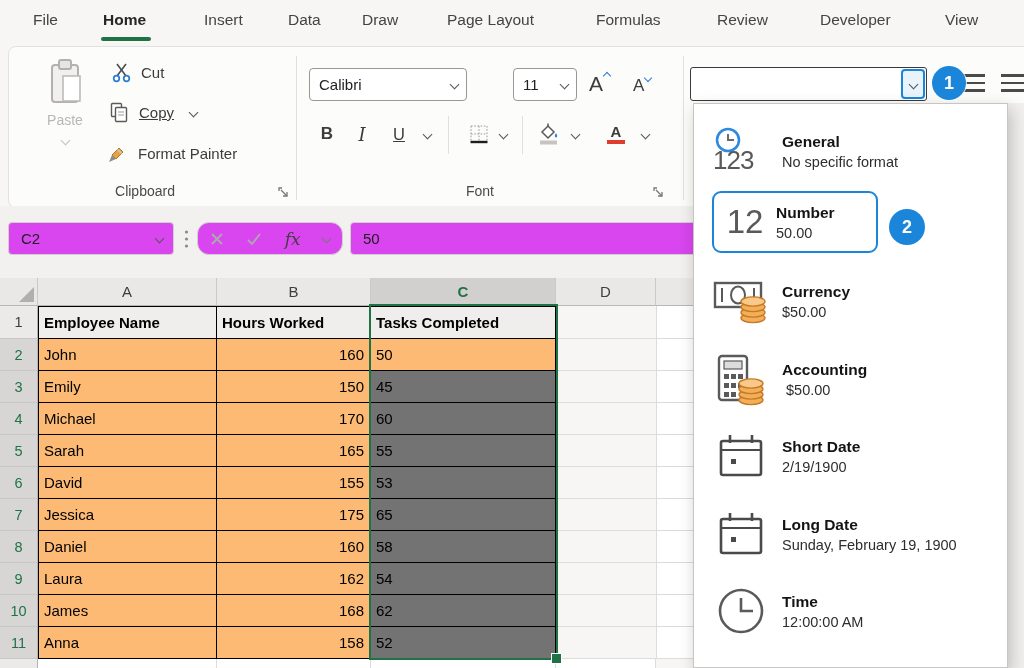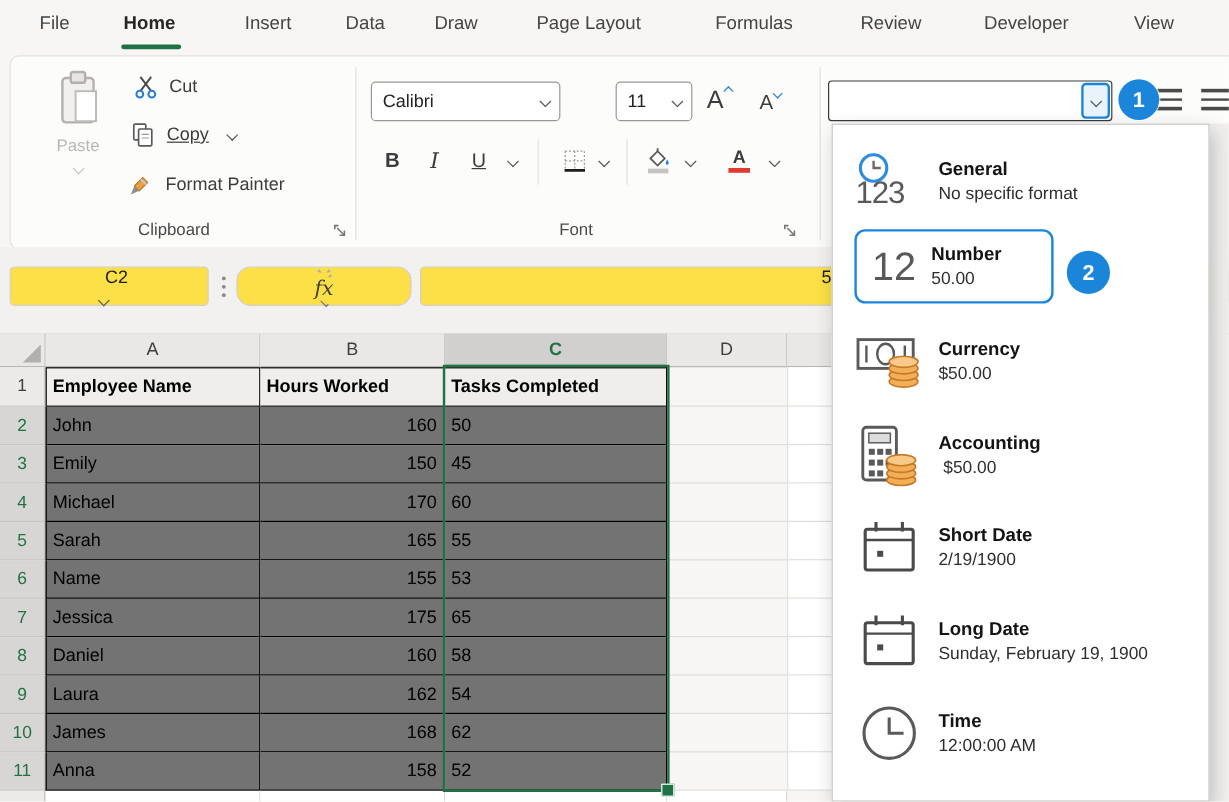--- a/index.html
+++ b/index.html
@@ -52,22 +52,22 @@
             border:1.5px solid #3a3a3a;border-radius:3px;box-sizing:border-box;display:flex;align-items:center;}
   .nf-combo .val{flex:1;font-size:15px;padding-left:8px;}
   .nf-arrow{position:absolute;left:901px;top:69px;width:24px;height:30px;background:#e8f3fc;
             border:2px solid #1B86D9;border-radius:4px;box-sizing:border-box;
             display:flex;align-items:center;justify-content:center;}
   .align-ic{position:absolute;top:74px;width:24px;}
   .align-ic span{display:block;height:2.5px;background:#4a4a4a;margin-bottom:5px;}
   .al1{left:961px}.al2{left:1001px}
   
   .fstrip{position:absolute;left:0;top:206px;width:1024px;height:72px;background:#f2f1ef;border-bottom:1px solid #c9c8c6;}
-  .fbox{position:absolute;background:#fde047;border:1px solid #d2d0ce;border-radius:4px;height:33px;
-        box-sizing:border-box;display:flex;align-items:center;flex-direction:column;}
+  .fbox{position:absolute;background:#d946ef;border:1px solid #d2d0ce;border-radius:4px;height:33px;
+        box-sizing:border-box;display:flex;align-items:center;}
   .namebox{left:8px;top:222px;width:166px;}
   .namebox .val{flex:1;padding-left:12px;font-size:15px;color:#1d1d1d;}
   .namebox .chev{margin-right:10px;}
   .fxbox{left:197px;top:222px;width:146px;justify-content:space-between;padding:0 12px;border-radius:12px;}
   .fxtxt{font-family:"DejaVu Serif","Liberation Serif",serif;font-style:italic;font-size:17px;color:#3f3f3f;}
   .fxbox .chev{border-color:#777;}
   .formulabox{left:350px;top:222px;width:674px;}
   .formulabox .val{padding-left:12px;font-size:15px;color:#1d1d1d;}
   .vdots{position:absolute;left:184px;top:229px;}
   
@@ -81,21 +81,21 @@
   .hA{width:179px}.hB{width:154px}.hC{width:185px;background:#d2d0ce;color:#1F7246;font-weight:700;
       border-bottom:2.5px solid #1F7246;}
   .hD{width:100px}.hF{width:37px;border-right:none;}
   .rows{position:absolute;left:0;top:306px;}
   .srow{display:flex;height:32px;}
   .srow.r1{height:33px;}
   .rh{width:38px;background:#eceae8;border-right:1px solid #b5b3b1;border-bottom:1px solid #c9c7c5;
       box-sizing:border-box;display:flex;align-items:center;justify-content:center;
       font-size:14.5px;color:#3e3e3e;}
   .rh.sel{background:#d8d6d4;color:#1F7246;}
-  .dc{box-sizing:border-box;border-right:1px solid #000;border-bottom:1px solid #000;background:#737373;
+  .dc{box-sizing:border-box;border-right:1px solid #000;border-bottom:1px solid #000;background:#fdba74;
       font-size:15px;color:#000;display:flex;align-items:center;overflow:hidden;white-space:nowrap;}
   .r1 .dc{border-top:1px solid #000;background:#efeeec;font-weight:700;}
   .ca{width:179px;border-left:1px solid #000;padding-left:5px;}
   .cb{width:154px;justify-content:flex-end;padding-right:6px;}
   .cc{width:185px;padding-left:5px;}
   .cc.sel{background:#737373;}
   .cd{width:100px;border-right:1px solid #dddcda;border-bottom:1px solid #dddcda;}
   .cf{width:37px;border-bottom:1px solid #dddcda;box-sizing:border-box;background:#fff;}
   .sliver .rh{border-bottom:none;height:9px;}
   .sliver .gc{width:179px;border-right:1px solid #dddcda;box-sizing:border-box;background:#fff;}
@@ -334,21 +334,21 @@
     <div class="srow">
       <div class="rh sel">5</div>
       <div class="dc ca">Sarah</div>
       <div class="dc cb">165</div>
       <div class="dc cc sel">55</div>
       <div class="cd"></div>
         <div class="cf"></div>
     </div>
     <div class="srow">
       <div class="rh sel">6</div>
-      <div class="dc ca">Name</div>
+      <div class="dc ca">David</div>
       <div class="dc cb">155</div>
       <div class="dc cc sel">53</div>
       <div class="cd"></div>
         <div class="cf"></div>
     </div>
     <div class="srow">
       <div class="rh sel">7</div>
       <div class="dc ca">Jessica</div>
       <div class="dc cb">175</div>
       <div class="dc cc sel">65</div>

